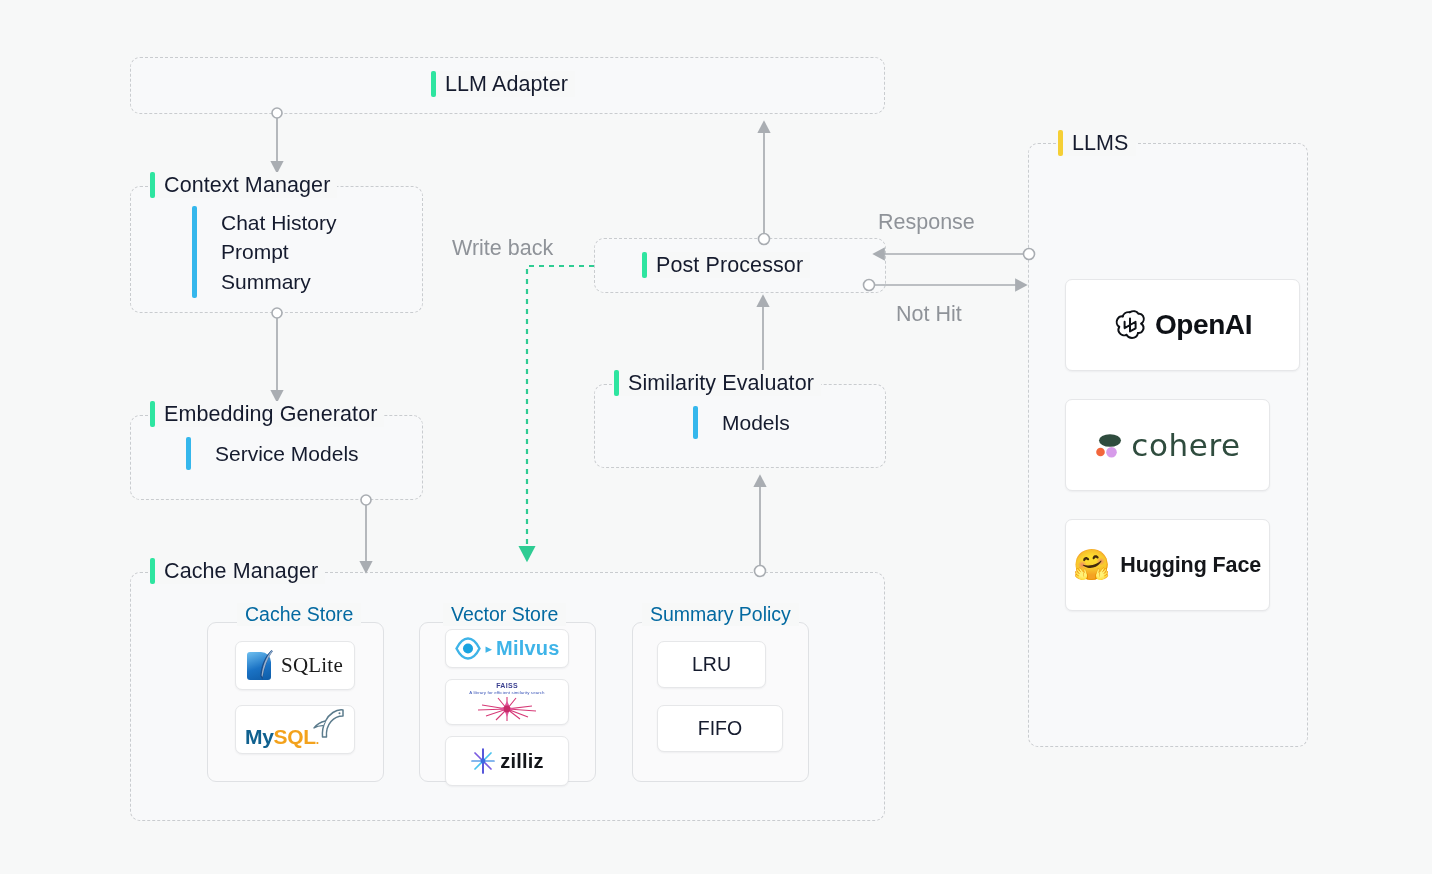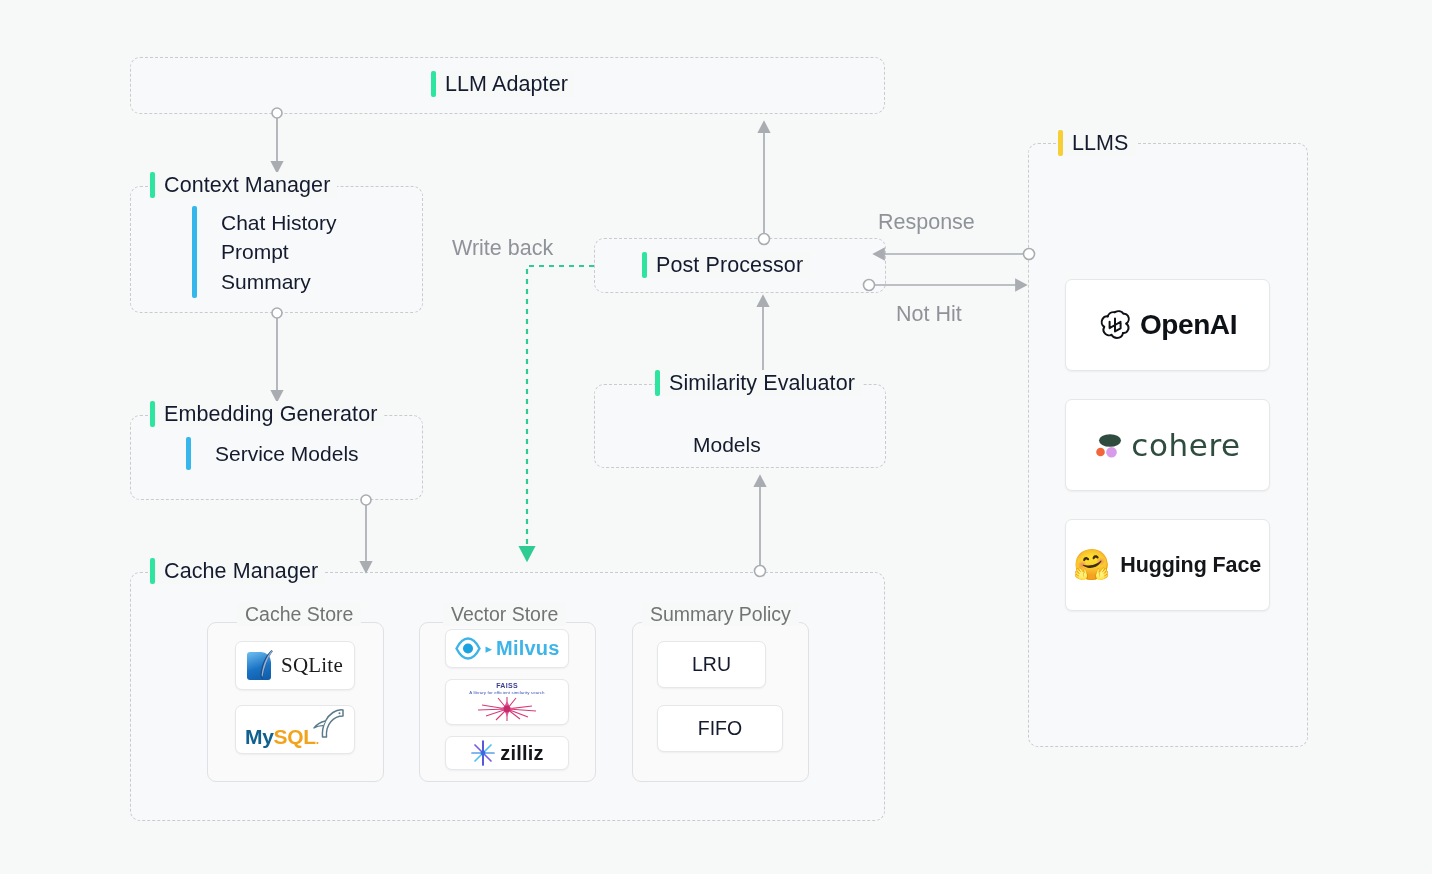--- a/index.html
+++ b/index.html
@@ -61,21 +61,21 @@
     position: absolute;
     border: 1.2px solid #dfe1e4;
     border-radius: 9px;
     background: #fafafb;
   }
   .fbox-legend {
     position: absolute;
     background: #f7f8f8;
     padding: 0 8px;
     font-size: 19.5px;
-    color: #737373;
+    color: #0369a1;
     white-space: nowrap;
     z-index: 5;
   }
   .chip {
     position: absolute;
     background: #ffffff;
     border: 1px solid #e6e7e9;
     border-radius: 7px;
     display: flex;
     align-items: center;
@@ -203,25 +203,25 @@
     </span>
   </div>
 
   <div class="module" style="left:594px; top:238px; width:292px; height:55px;"></div>
   <div class="mod-title" style="left:642px; top:252px;">
     <span class="bar"></span>
     <span class="txt">Post Processor</span>
   </div>
 
   <div class="module" style="left:594px; top:384px; width:292px; height:84px;"></div>
-  <div class="mod-title" style="left:614px; top:370px;margin-left:41px;">
+  <div class="mod-title" style="left:614px; top:370px;">
     <span class="bar"></span>
     <span class="txt">Similarity Evaluator</span>
   </div>
-  <div class="subgroup" style="left:693px; top:406px; height:33px;flex-direction:column;">
+  <div class="subgroup" style="left:693px; top:406px; height:33px;">
     <span class="vbar"></span>
     <span class="lines">
       <span>Models</span>
     </span>
   </div>
 
   <div class="module" style="left:130px; top:572px; width:755px; height:249px;"></div>
   <div class="mod-title" style="left:150px; top:558px;">
     <span class="bar"></span>
     <span class="txt">Cache Manager</span>
@@ -280,21 +280,21 @@
         </g>
         <g fill="#e0559a">
           <path d="M31 5 L34.5 12 L31 21 L27.5 12 Z"></path>
           <path d="M23 13 L30 10 L39 13 L30 16 Z"></path>
         </g>
         <circle cx="31" cy="13" r="3.4" fill="#c72a68"></circle>
       </svg>
     </span>
   </div>
 
-  <div class="chip" style="left:445px; top:736px; width:124px; height:34px;">
+  <div class="chip" style="left:445px; top:736px; width:124px; height:50px;">
     <span class="logo-row">
       <svg width="26" height="26" viewBox="0 0 26 26">
         <g stroke-width="1.7" stroke-linecap="round">
           <path d="M13 1 L13 25" stroke="#3a3ad4"></path>
           <path d="M2 13 L24 13" stroke="#5d9fe8"></path>
           <path d="M5 5 L21 21" stroke="#7b5ce0"></path>
           <path d="M21 5 L5 21" stroke="#49c3ef"></path>
         </g>
         <circle cx="13" cy="13" r="2.4" fill="#3a6ae0"></circle>
       </svg>
@@ -311,21 +311,21 @@
   <div class="chip" style="left:657px; top:705px; width:126px; height:47px;">
     <span class="chip-text">FIFO</span>
   </div>
 
   <div class="module" style="left:1028px; top:143px; width:280px; height:604px;"></div>
   <div class="mod-title" style="left:1058px; top:130px;">
     <span class="bar yellow"></span>
     <span class="txt">LLMS</span>
   </div>
 
-  <div class="chip" style="left:1065px; top:279px; width:205px; height:92px;">
+  <div class="chip" style="left:1065px; top:279px; width:235px; height:92px;">
     <span class="logo-row" style="gap:8px;">
       <svg width="34" height="34" viewBox="0 0 34 34">
         <g fill="none" stroke="#0e1116" stroke-width="2" stroke-linejoin="round" stroke-linecap="round">
           <path d="M17 4.2 C20 2.4 23.6 3.1 25.6 5.8 C27.2 5.6 29 6.2 30 7.9 C31.5 10.5 30.7 13.8 28.3 15.6"></path>
           <path d="M28.3 15.6 C30.3 17.2 31 20.1 29.8 22.4 C28.8 24.3 26.9 25.2 25 25.1"></path>
           <path d="M25 25.1 C24.4 27.9 21.9 30 19 30 C16.6 30 14.5 28.7 13.4 26.8"></path>
           <path d="M13.4 26.8 C10.8 27.9 7.7 27 6.2 24.5 C5.1 22.7 5.2 20.6 6.2 18.9"></path>
           <path d="M6.2 18.9 C3.8 17.2 3 13.9 4.4 11.3 C5.5 9.3 7.6 8.2 9.7 8.4"></path>
           <path d="M9.7 8.4 C10.6 5.6 13.4 3.8 16.4 4.2"></path>
           <path d="M17 10.6 L17 17 L11.6 20.1 M17 17 L22.6 13.9 M17 17 L17 23.4 M22.6 13.9 L22.6 20.3 L17 23.4 M11.6 13.7 L11.6 20.1"></path>

